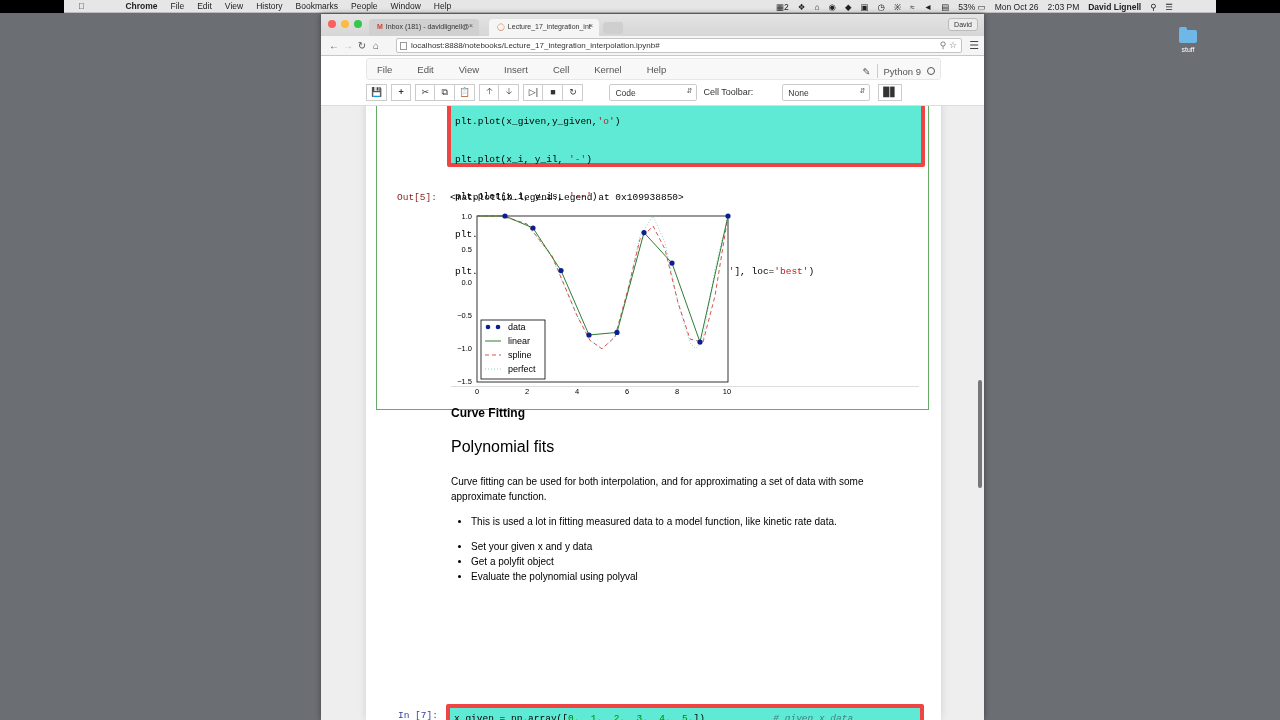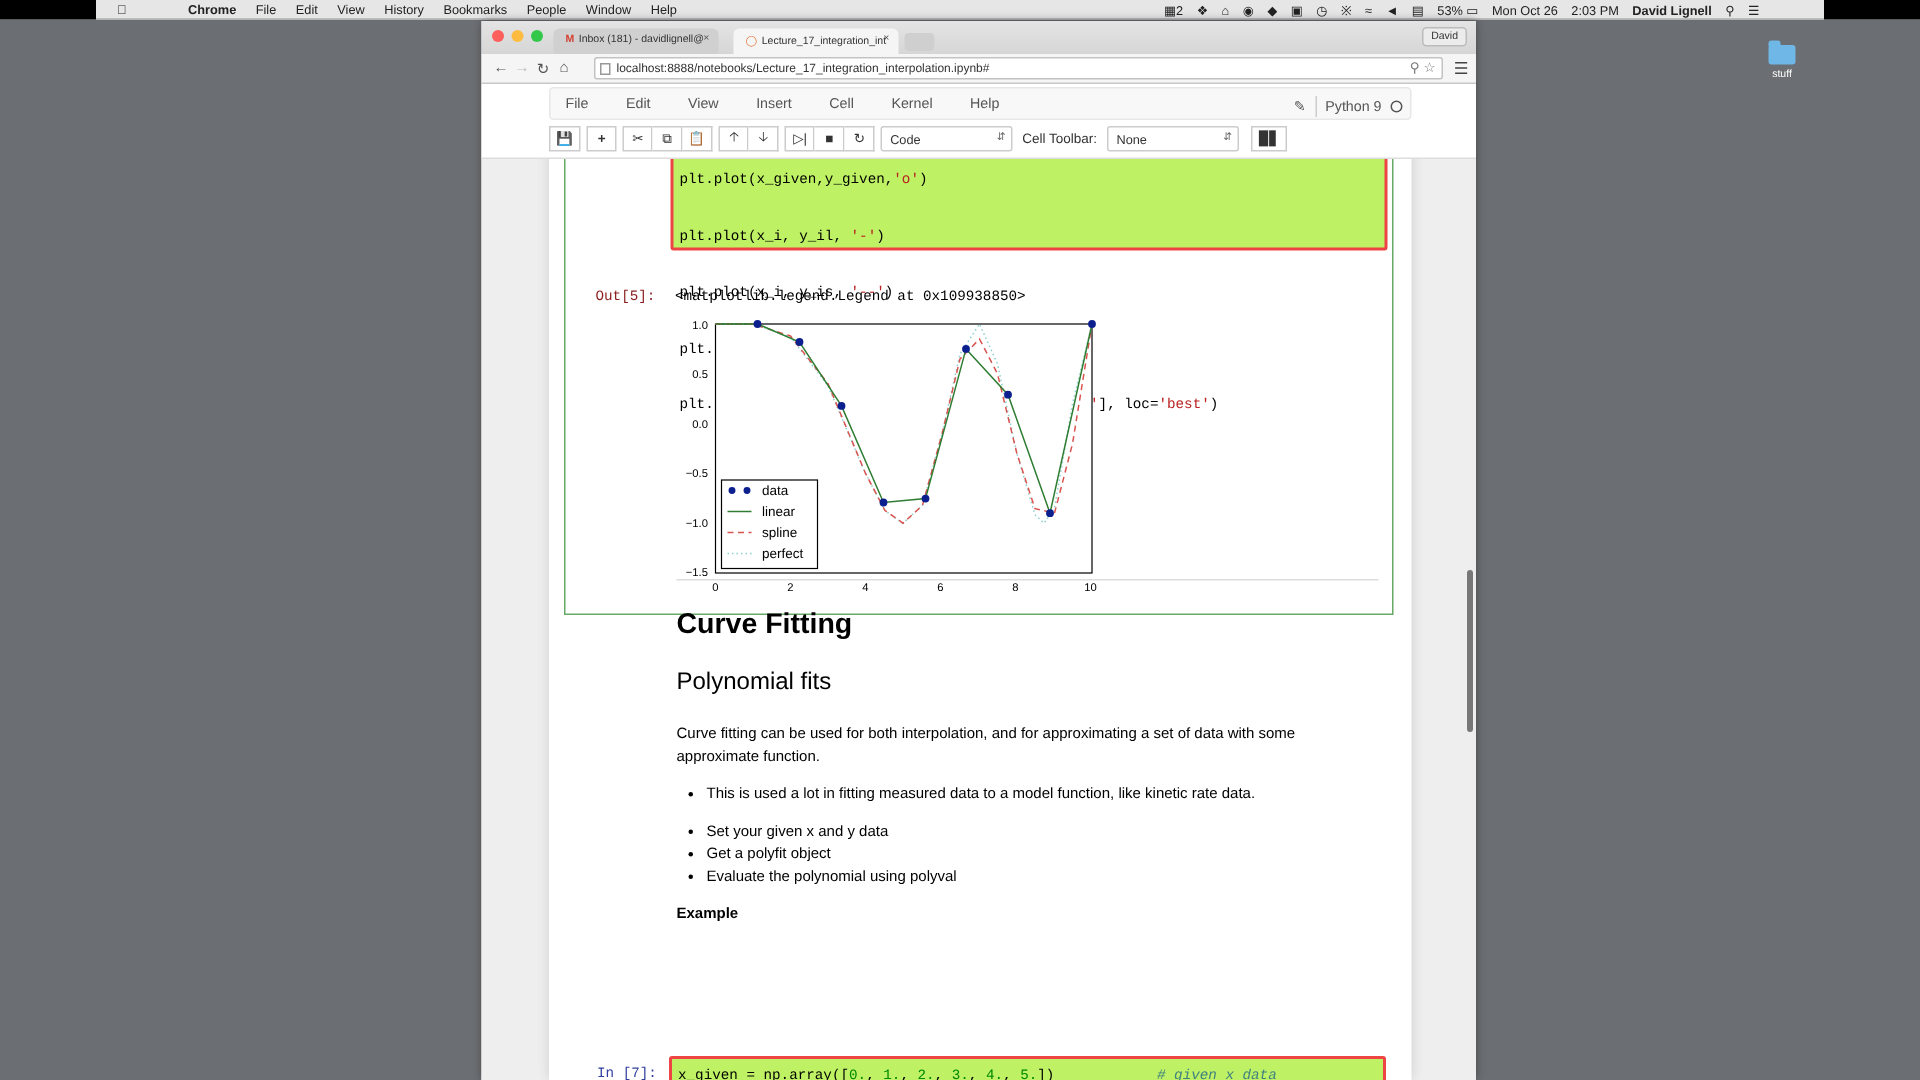--- a/index.html
+++ b/index.html
@@ -39,36 +39,36 @@
   .menubar-nb { position: absolute; left: 45px; top: 2px; width: 575px; height: 22px; background: #f8f8f8; border: 1px solid #e7e7e7; border-radius: 3px; font-size: 9.5px; color: #555; }
   .menubar-nb .items { position: absolute; left: 10px; top: 5px; display: flex; gap: 0; }
   .menubar-nb .items span { margin-right: 25px; }
   .kernel { position: absolute; right: 5px; top: 5px; font-size: 9.5px; color: #555; display: flex; gap: 6px; align-items: center; }
   .kernel .sep { border-left: 1px solid #ccc; height: 14px; }
   .kernel .circ { width: 8px; height: 8px; border: 1px solid #555; border-radius: 50%; display: inline-block; }
   .tb { position: absolute; left: 45px; top: 27px; height: 18px; display: flex; align-items: center; gap: 4px; }
   .btn-grp { display: flex; }
   .btn { height: 17px; min-width: 20px; border: 1px solid #ccc; background: #fff; font-size: 9px; color: #333; display: flex; align-items: center; justify-content: center; padding: 0 4px; }
   .btn-grp .btn + .btn { border-left: none; }
-  .select { height: 17px; border: 1px solid #ccc; border-radius: 2px; background: #fff; font-size: 8.5px; color: #333; padding: 3px 5px; position: relative; }
+  .select { height: 17px; border: 1px solid #ccc; border-radius: 2px; background: #fff; font-size: 8.5px; color: #333; padding: 3px 5px; position: relative; margin-left: 22px; }
   .select .arr { position: absolute; right: 4px; top: 2px; font-size: 7px; color: #666; }
   .tb-label { font-size: 9px; color: #333; margin: 0 3px 0 2px; }
   .page { position: absolute; left: 45px; top: 0; width: 575px; height: 664px; background: #fff; box-shadow: 0 0 8px rgba(0,0,0,0.12); }
   .scrollbar { position: absolute; right: 2px; top: 324px; width: 4px; height: 108px; background: #777; border-radius: 2px; }
   .cell-sel { position: absolute; left: 10px; top: 40px; width: 553px; height: 314px; border: 1px solid #66aa66; }
   .prompt { font-family: "Liberation Mono", monospace; font-size: 9.5px; position: absolute; }
   .prompt.in { color: #303f9f; }
   .prompt.out { color: #8b1e1e; }
-  .input-area { position: absolute; background: #bef264; border: 2px solid #ef4444; border-radius: 2px; }
+  .input-area { position: absolute; background: #5eead4; border: 4px solid #ef4444; border-radius: 2px; }
   .code { font-family: "Liberation Mono", monospace; font-size: 9.5px; color: #000; line-height: 12.5px; white-space: pre; }
   .str { color: #ba2121; }
   .num { color: #080; }
   .cmt { color: #408080; font-style: italic; }
   .md { position: absolute; left: 85px; width: 470px; color: #000; }
-  .md h1 { font-size: 19px; font-weight: bold; }
+  .md h1 { font-size: 12px; font-weight: bold; }
   .md h2 { font-size: 16px; font-weight: normal; }
   .md p { font-size: 10px; line-height: 15px; }
   .md ul { font-size: 10px; line-height: 15px; padding-left: 20px; }
   .md code { font-family: "Liberation Mono", monospace; font-size: 9.5px; }
   .hr { position: absolute; left: 85px; top: 330px; width: 468px; border-top: 1px solid #ddd; }
 </style>
 </head>
 <body>
 
 <div class="menubar">
@@ -219,21 +219,20 @@
         <h2 style="margin-top:18px;">Polynomial fits</h2>
         <p style="margin-top:18px;">Curve fitting can be used for both interpolation, and for approximating a set of data with some approximate function.</p>
         <ul style="margin-top:10px;">
           <li>This is used a lot in fitting measured data to a model function, like kinetic rate data.</li>
         </ul>
         <ul style="margin-top:10px;">
           <li>Set your given x and y data</li>
           <li>Get a polyfit object</li>
           <li>Evaluate the polynomial using polyval</li>
         </ul>
-        <p style="margin-top:10px; font-weight:bold;">Example</p>
       </div>
 
       <div class="prompt in" style="left:32px; top:654px;">In [7]:</div>
       <div class="input-area" style="left:80px; top:648px; width:478px; height:24px;">
         <div class="code" style="padding:5px 4px 0;">x_given = np.array([<span class="num">0.</span>, <span class="num">1.</span>, <span class="num">2.</span>, <span class="num">3.</span>, <span class="num">4.</span>, <span class="num">5.</span>])            <span class="cmt"># given x data</span></div>
       </div>
     </div>
 
     <div class="scrollbar"></div>
 

